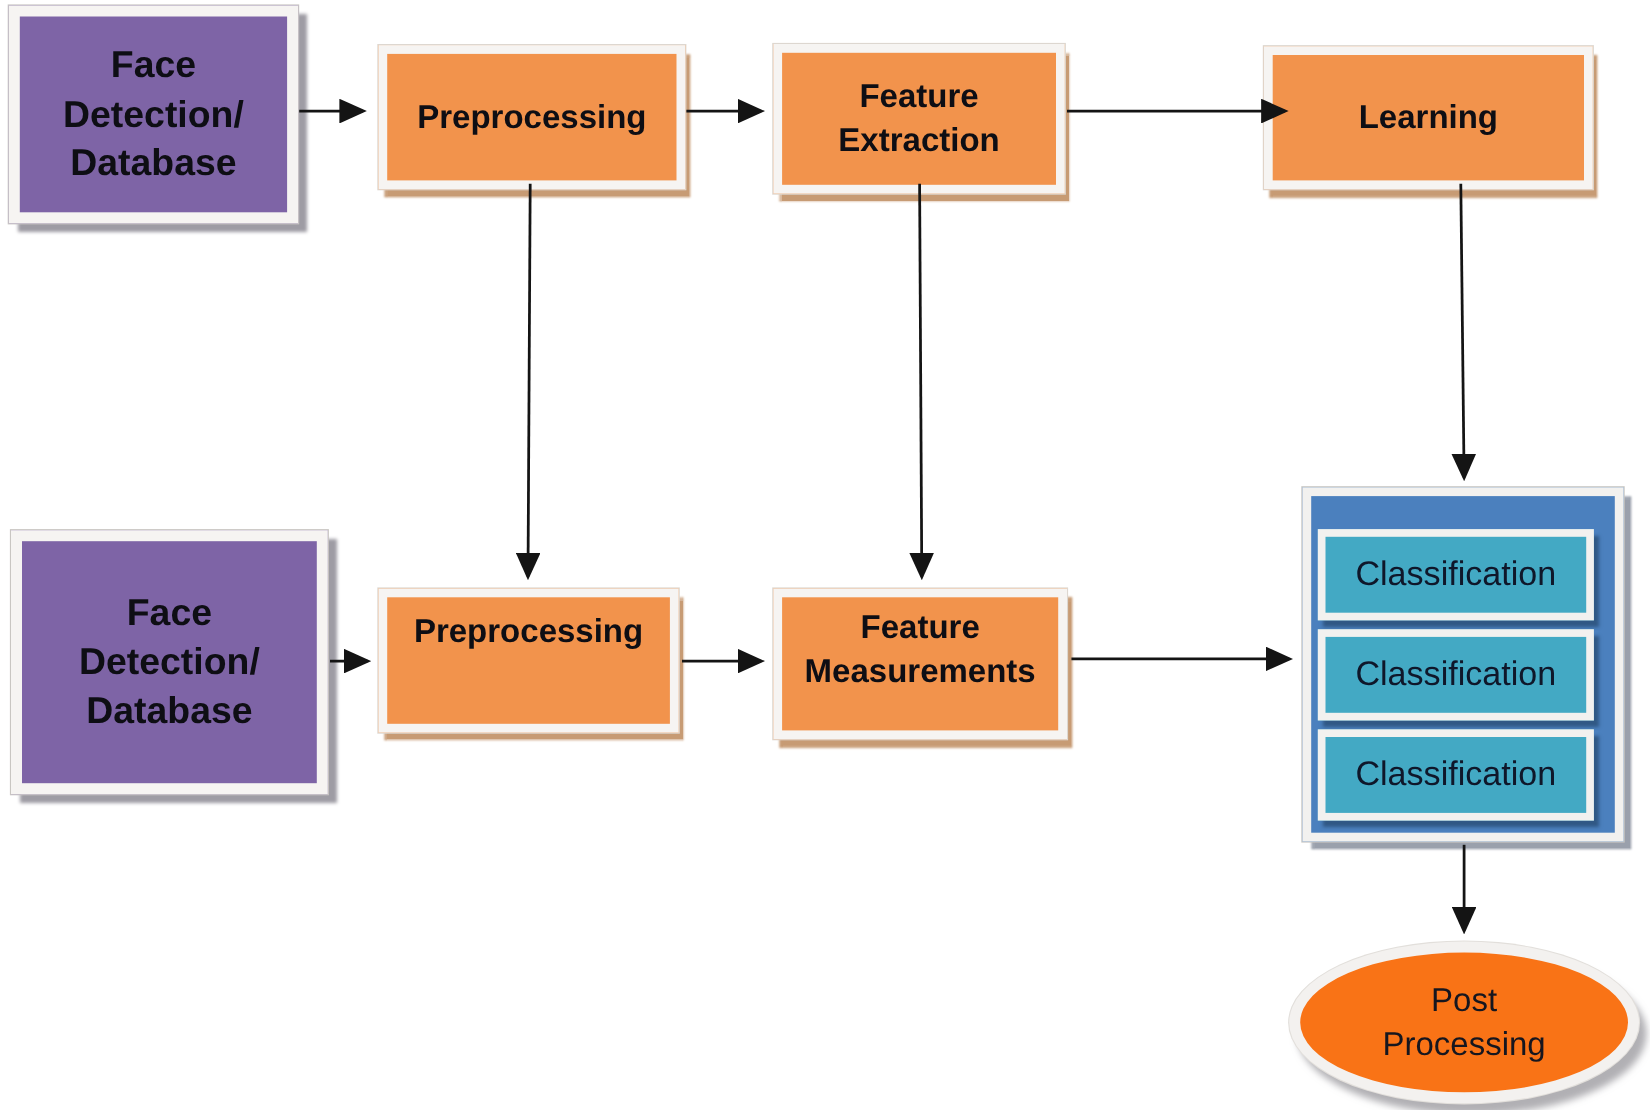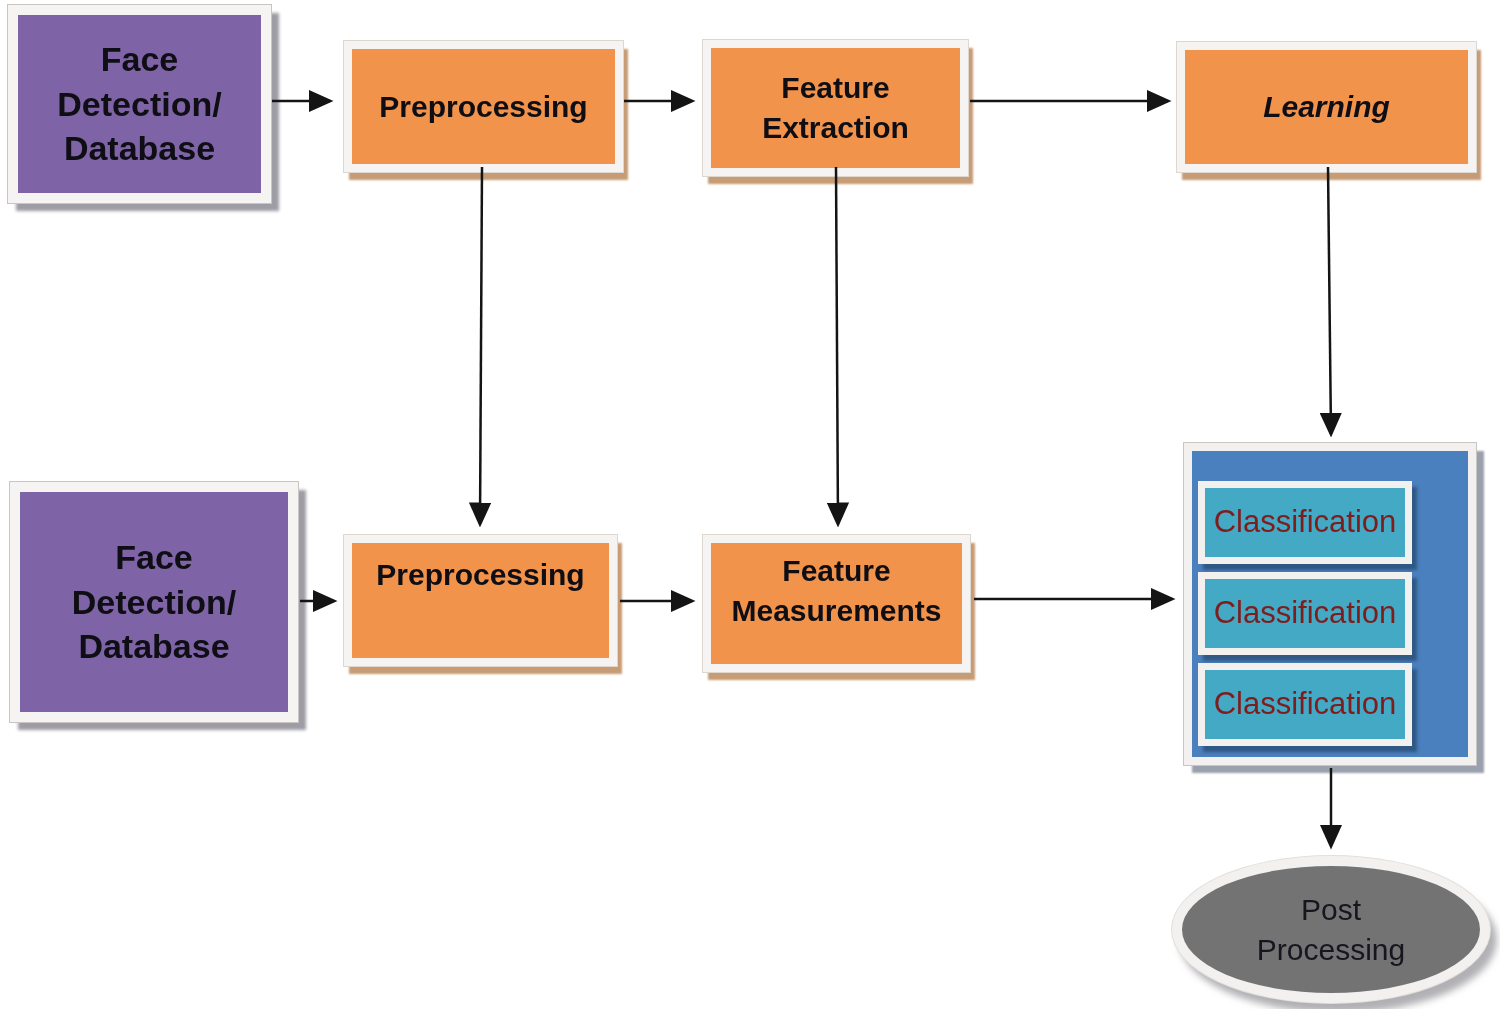--- a/index.html
+++ b/index.html
@@ -43,54 +43,54 @@
 
   
   .orange-box {
     background: #f2934c;
     border: 8px solid #f6f4f2;
     box-shadow: 0 0 0 1px #ddd7d0, 5px 8px 2px #c79b74;
     font-size: 30px;
   }
   #preprocessing-top    { left: 344px;  top: 41px;  width: 279px; height: 131px; }
   #feature-extraction   { left: 703px;  top: 40px;  width: 265px; height: 136px; }
-  #learning             { left: 1177px; top: 42px;  width: 299px; height: 130px; font-style: italic; }
+  #learning             { left: 1149px; top: 42px;  width: 299px; height: 130px; }
   #preprocessing-bottom { left: 344px;  top: 535px; width: 273px; height: 131px;
                           align-items: flex-start; padding-top: 12px; }
   #feature-measurements { left: 703px;  top: 535px; width: 267px; height: 137px;
                           align-items: flex-start; padding-top: 8px; }
 
   
   #classification-container {
     position: absolute;
     left: 1184px; top: 443px; width: 292px; height: 322px;
     box-sizing: border-box;
     background: #4b80be;
     border: 8px solid #f2f1ef;
     box-shadow: 0 0 0 1px #c8c6c2, 8px 8px 2px #9aa0ac;
   }
   .class-box {
     position: absolute;
-    left: 6px; width: 214px; height: 83px;
+    left: 6px; width: 251px; height: 83px;
     box-sizing: border-box;
     background: #43a9c4;
     border: 7px solid #f2f1ef;
     box-shadow: 5px 6px 3px rgba(22, 48, 76, 0.5);
     display: flex; align-items: center; justify-content: center;
     font-size: 31px;
-    color: #7f1d1d;
+    color: #0f172a;
   }
   #class-box-0 { top: 30px; }
   #class-box-1 { top: 121px; }
   #class-box-2 { top: 212px; }
 
   
   #post-processing {
     left: 1172px; top: 856px; width: 318px; height: 147px;
-    background: #737373;
+    background: #f97316;
     border: 10px solid #f3f1ef;
     border-radius: 50%;
     box-shadow: 0 0 0 1px #e2dfdb, 7px 10px 7px rgba(125, 123, 130, 0.6);
     font-size: 30px;
     color: #16161f;
   }
 
   
   .arrows {
     position: absolute;

